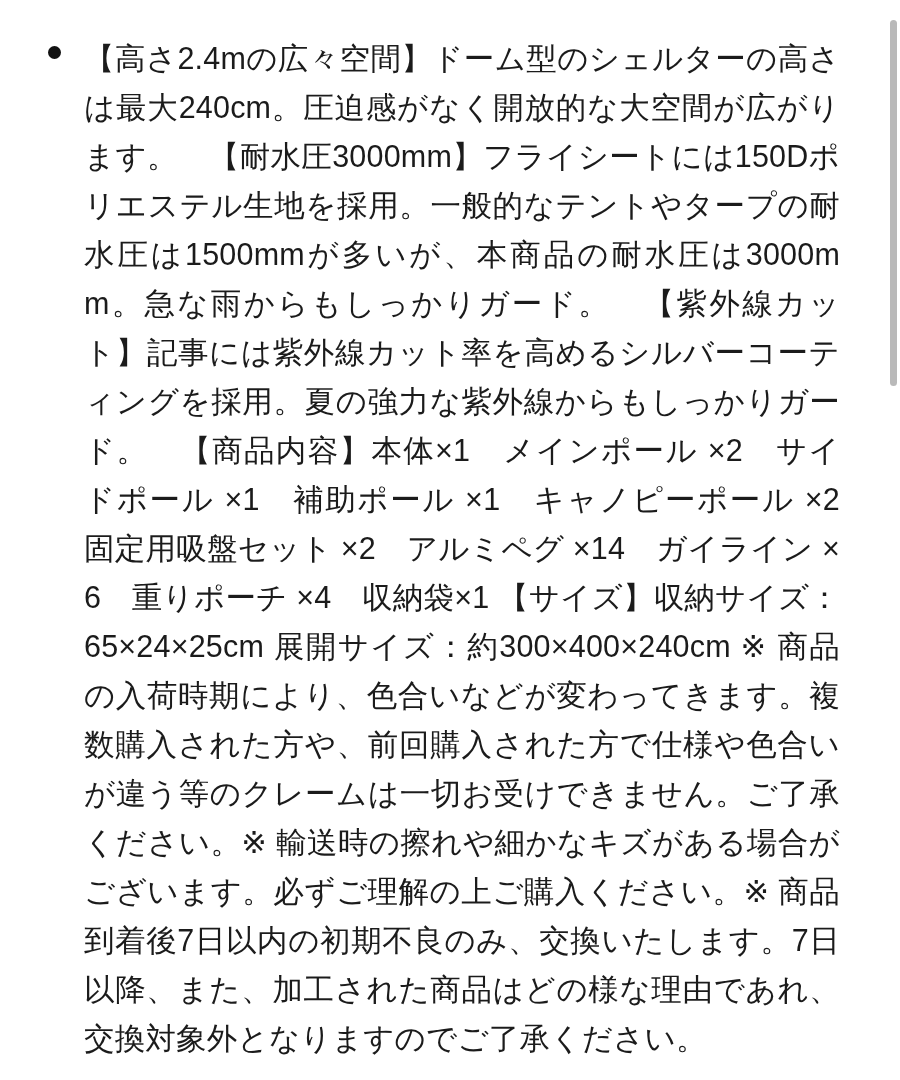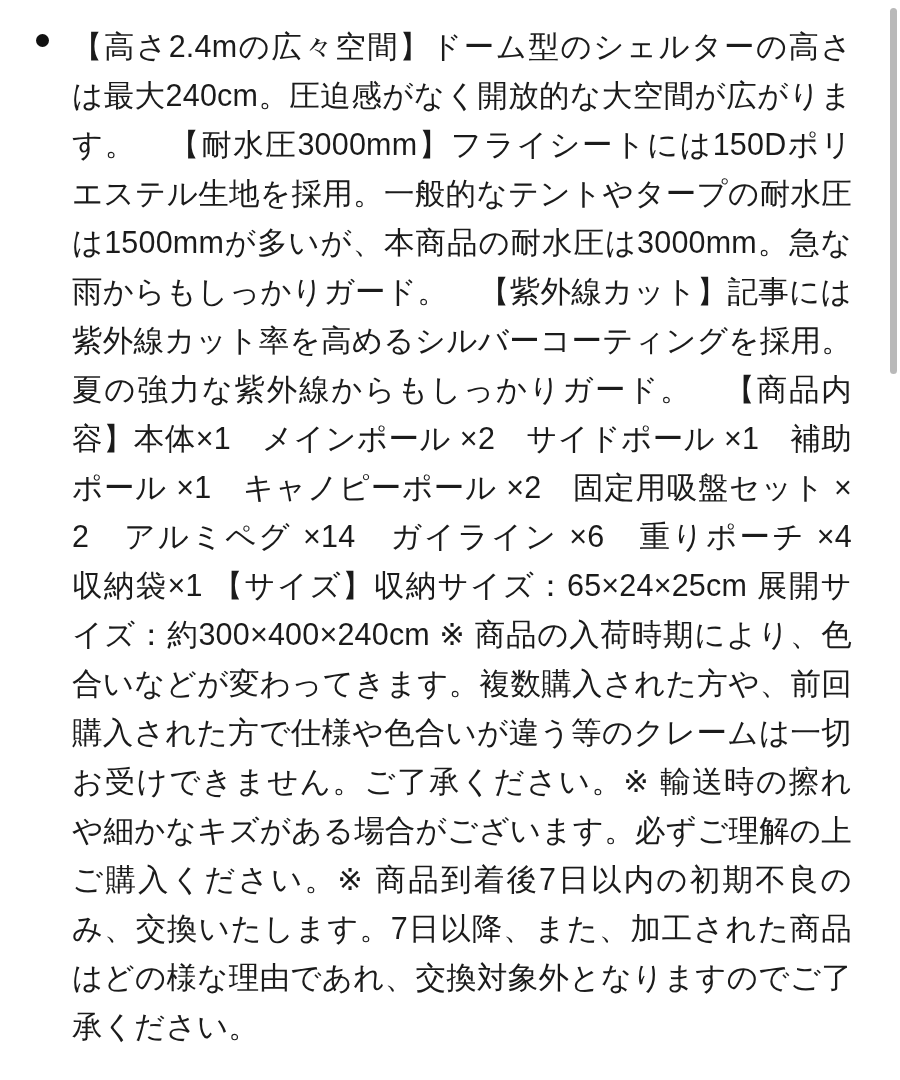--- a/index.html
+++ b/index.html
@@ -25,21 +25,21 @@
 
   
   .desc-list {
     list-style: none;
     margin: 0;
     padding: 0;
   }
 
   .desc-item {
     position: relative;
-    margin: 4px;
+    margin: 16px;
     padding: 18px 44px 10px 68px;
     box-sizing: border-box;
   }
 
   .bullet-marker {
     position: absolute;
     left: 32px;
     top: 30px;
     width: 13px;
     height: 13px;

